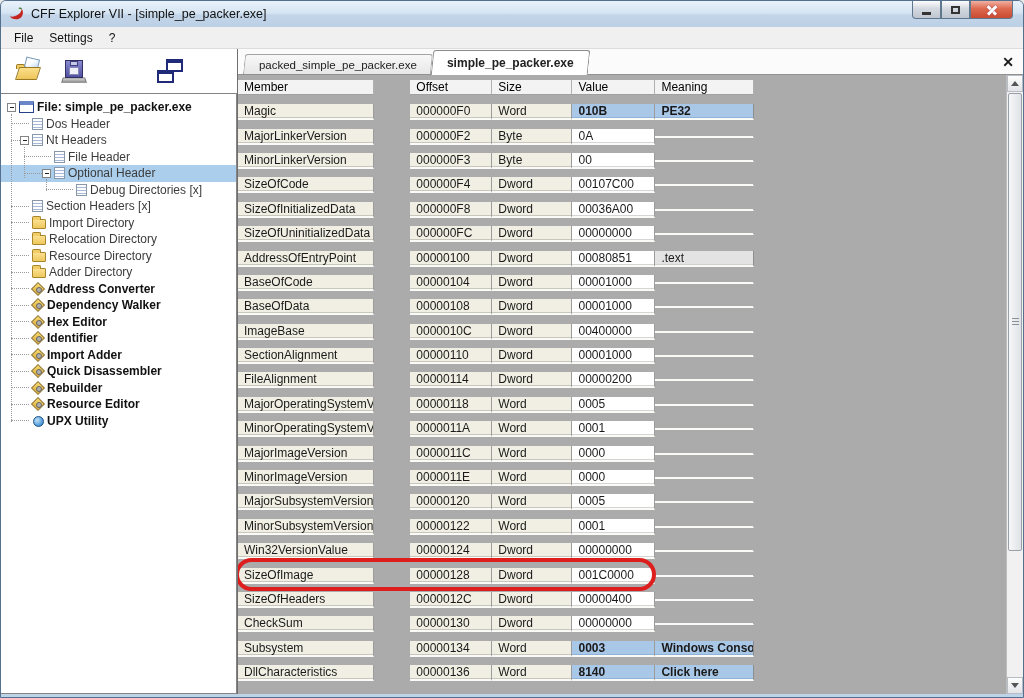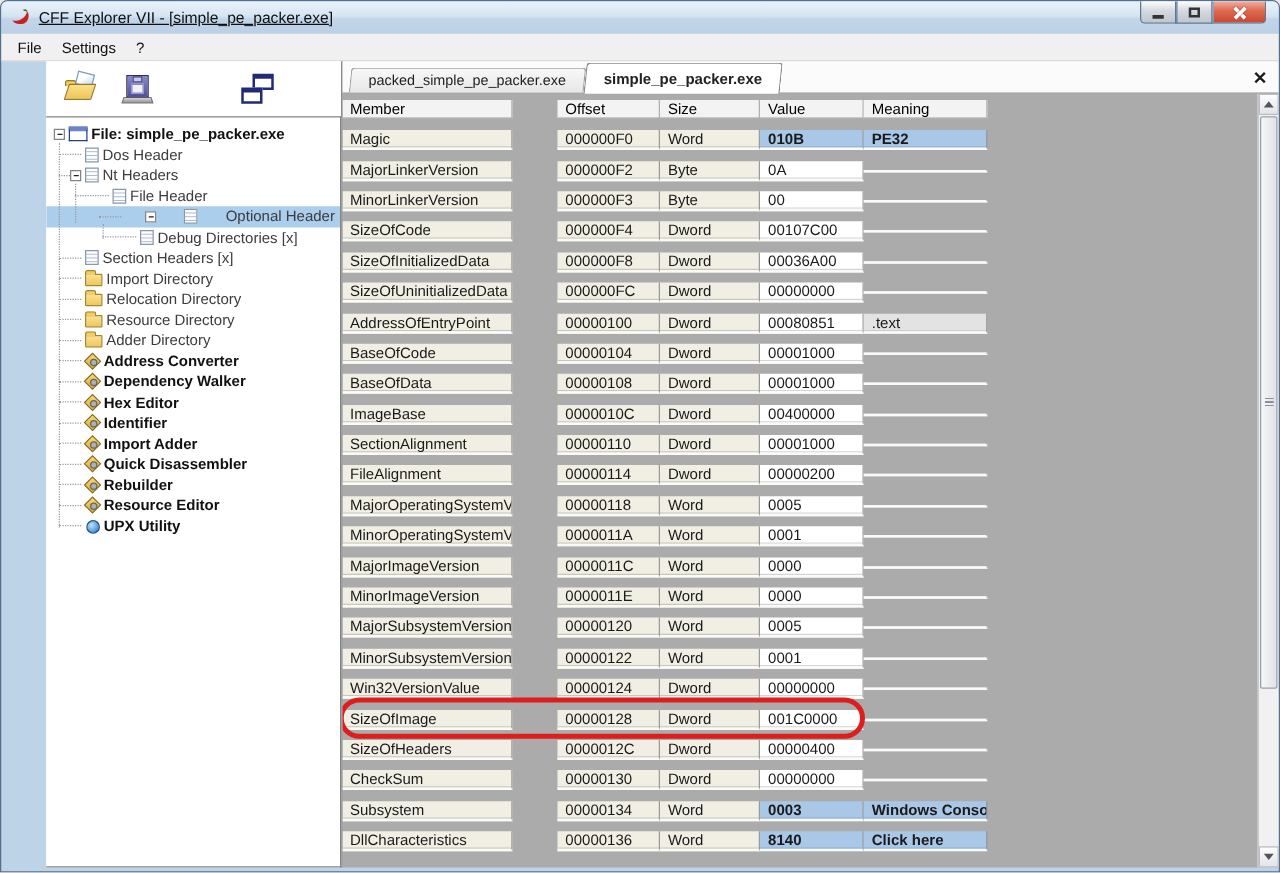--- a/index.html
+++ b/index.html
@@ -11,21 +11,21 @@
     border:1px solid #55708c;
     border-radius:6px 6px 0 0;
     overflow:hidden;
   }
   
   .titlebar {
     height:26px; display:flex; align-items:center;
     background:linear-gradient(#e9f2fb 0%, #d6e5f3 45%, #c2d5e8 55%, #bcd0e6 100%);
     padding-left:7px;
   }
-  .title-text { font-size:12.5px; color:#111; margin-left:6px;text-decoration:underline; }
+  .title-text { font-size:12.5px; color:#111; margin-left:6px; }
   .winbtns { margin-left:auto; display:flex; align-self:flex-start; margin-right:10px; }
   .winbtn {
     width:29px; height:18px; border:1px solid #5d7astroke; border:1px solid #60788e;
     border-top:none; background:linear-gradient(#fdfdfd,#d4d9e0 45%,#bfc6cf);
     display:flex; align-items:center; justify-content:center; cursor:default;
   }
   .winbtn.first { border-radius:0 0 0 4px; }
   .winbtn.close {
     width:43px; border-radius:0 0 4px 0;
     background:linear-gradient(#f0b0a0,#dd6a50 45%,#c94a30);
@@ -43,21 +43,21 @@
   .menubar {
     height:22px; background:#f0f0f0; border-bottom:1px solid #dcdcdc;
     display:flex; align-items:center; padding-left:5px;
   }
   .menu-item { font-size:12px; color:#111; padding:3px 8px; cursor:default; }
 
   
   .content { display:flex; height:645px; }
 
   
-  .left-pane { width:236px; display:flex; flex-direction:column; background:#fff;margin-left:36px; }
+  .left-pane { width:236px; display:flex; flex-direction:column; background:#fff; }
   .toolbar { height:44px; background:#fff; display:flex; align-items:center; }
   .tree-panel {
     flex:1; background:#fff; border:1px solid #848484; border-left:none;
     position:relative; overflow:hidden; padding-top:5px;
   }
 
   
   .tb-icon { position:relative; width:30px; height:28px; margin-left:14px; cursor:default; }
   .tb-icon.cascade { margin-left:66px; }
   
@@ -80,21 +80,21 @@
   .ico-floppy-shutter { position:absolute; left:11px; top:4px; width:8px; height:5px;
     background:#c8c8e8; border:1px solid #404080; }
   
   .ico-cas-back { position:absolute; right:2px; top:2px; width:17px; height:13px;
     background:#fff; border:2px solid #202a78; border-top-width:4px; }
   .ico-cas-front { position:absolute; left:2px; bottom:2px; width:17px; height:13px;
     background:#fff; border:2px solid #202a78; border-top-width:4px; }
 
   
   .tree-row { display:flex; align-items:center; height:16.5px; position:relative; white-space:nowrap; }
-  .tree-row.selected { background:#aaceec;justify-content:space-between; }
+  .tree-row.selected { background:#aaceec; }
   .t-spacer { flex:none; height:1px; }
   .t-conn { flex:none; height:1px; border-top:1px dotted #9a9a9a; }
   .t-expander {
     flex:none; width:9px; height:9px; background:#fff; border:1px solid #848484;
     position:relative; margin-right:0px; z-index:2;
   }
   .t-expander::before { content:""; position:absolute; left:1.5px; top:3px; width:4px; height:1px; background:#222; }
   .t-icon { flex:none; margin:0 3px 0 3px; }
   .t-label { font-size:12px; color:#3c3c3c; padding-right:4px; }
   .t-label.bold { font-weight:bold; color:#111; }

